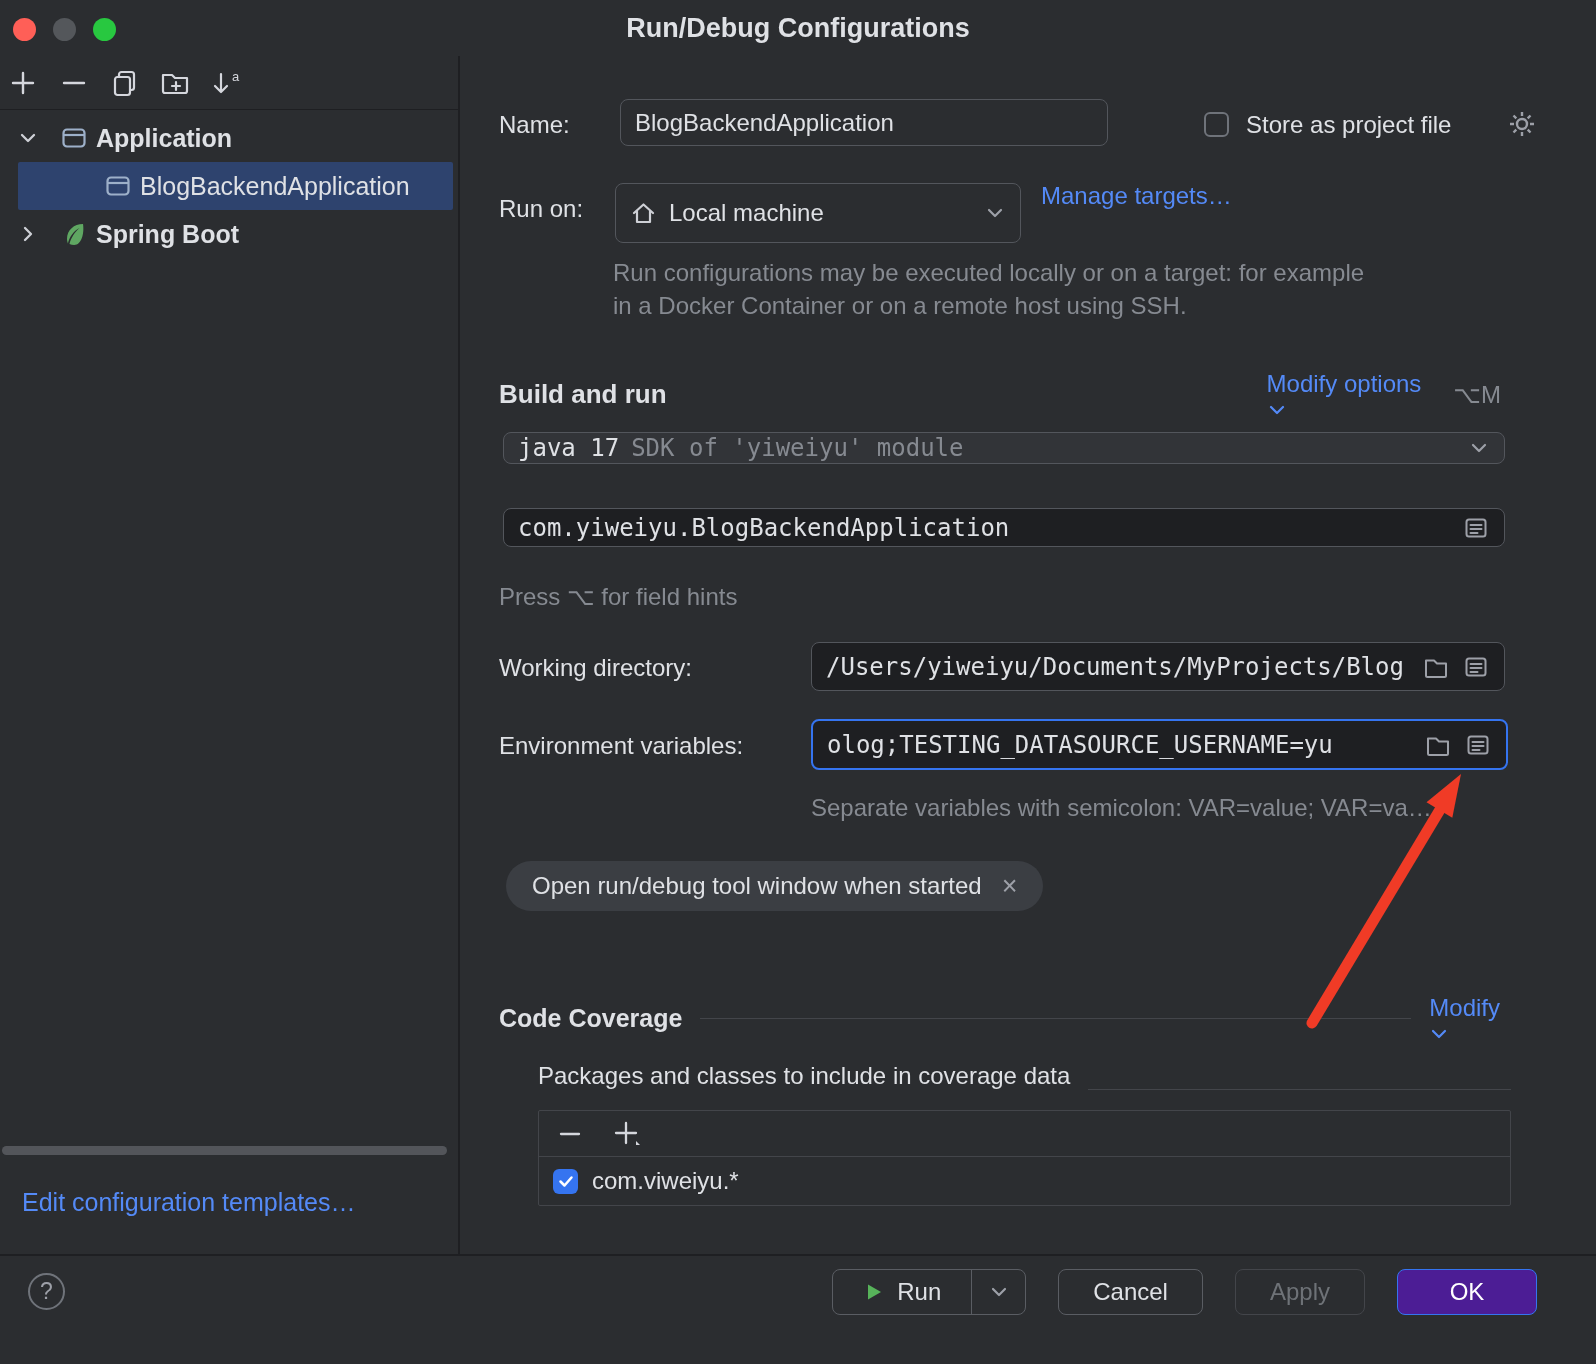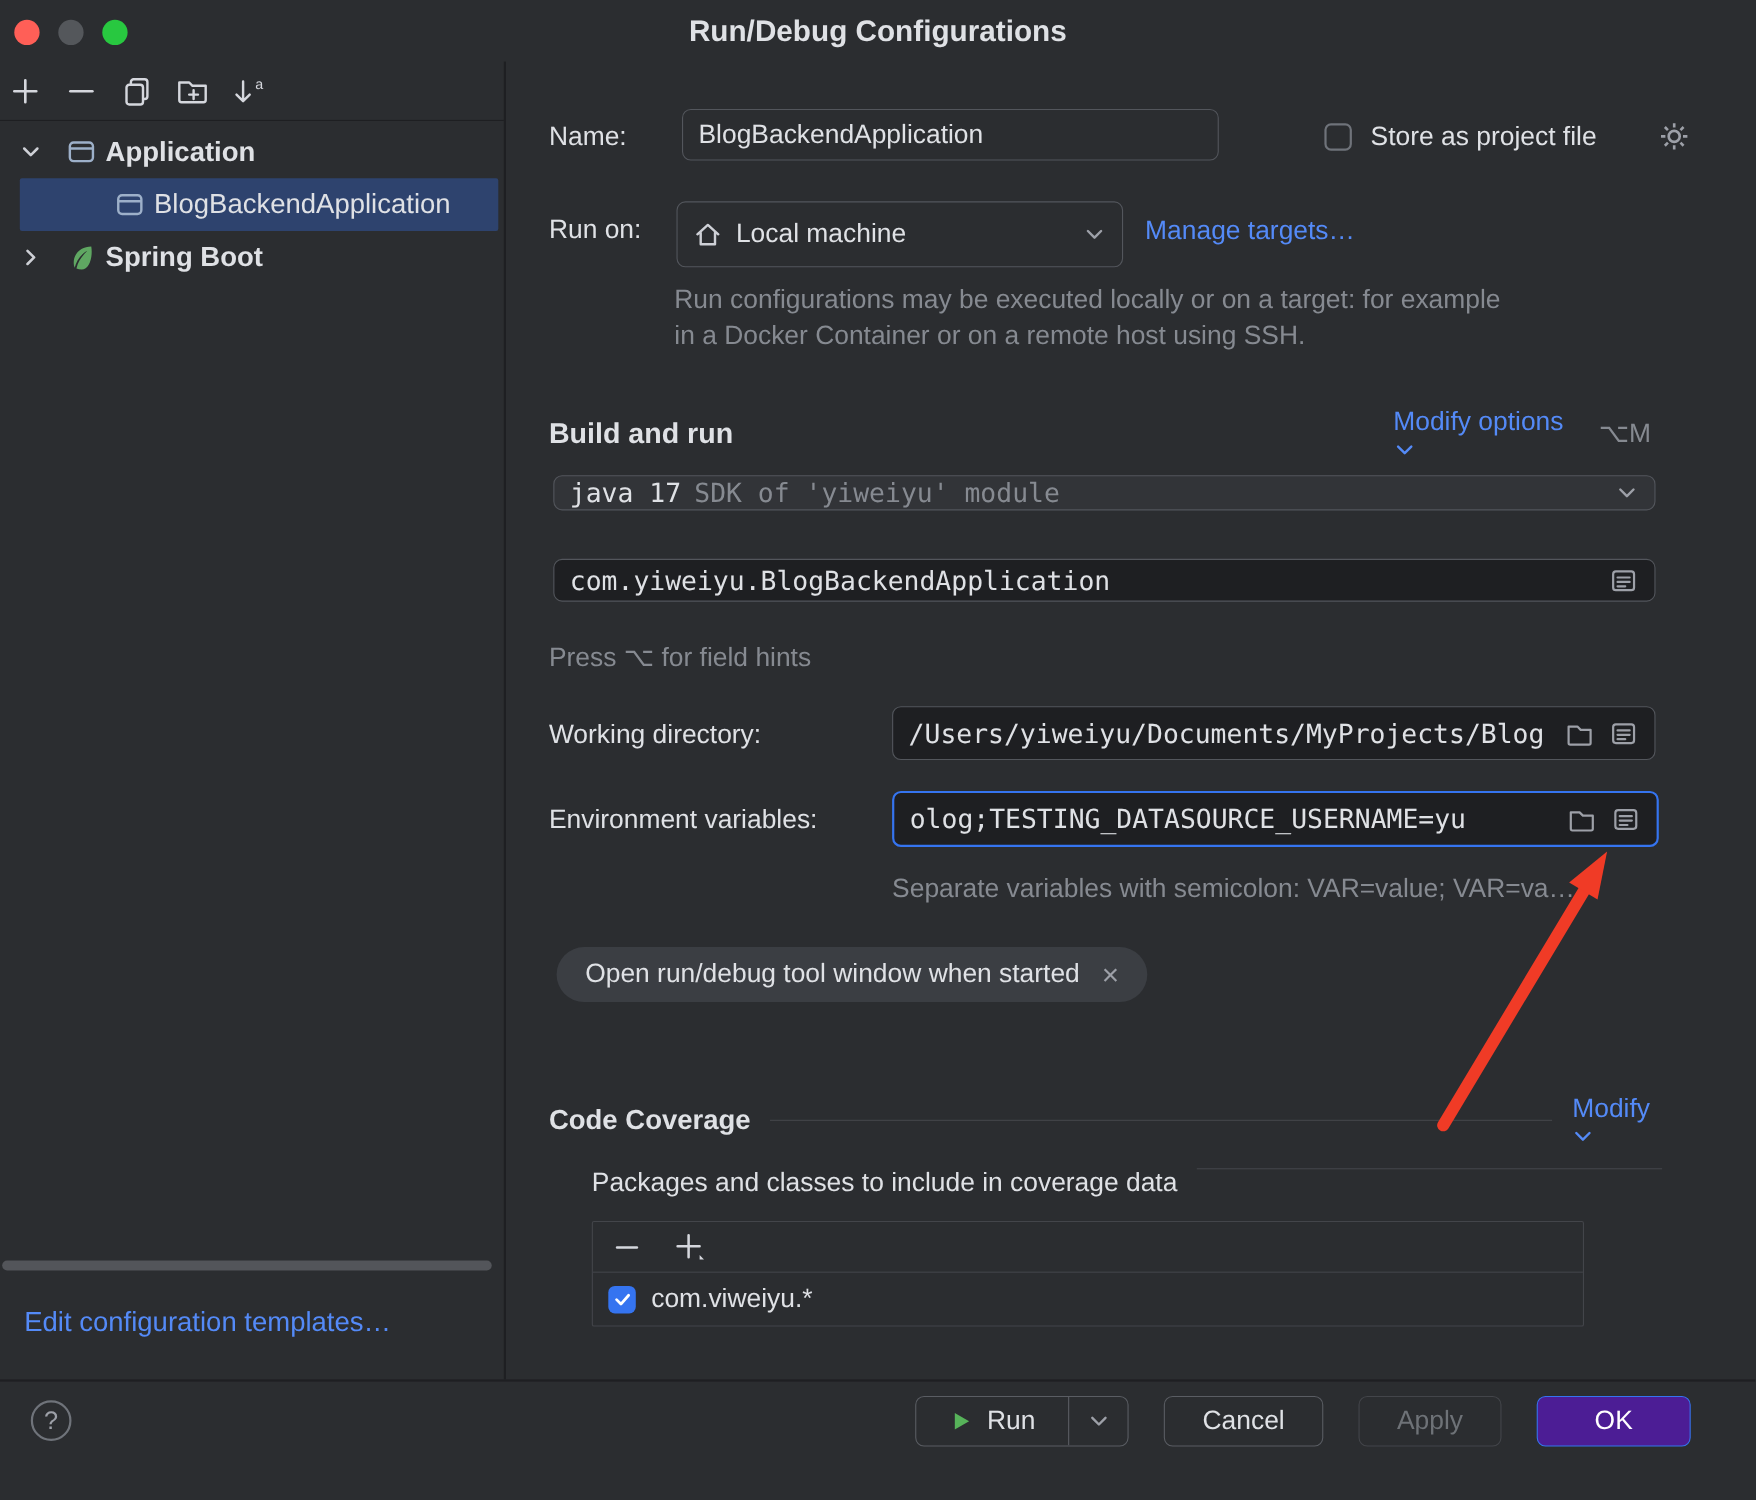--- a/index.html
+++ b/index.html
@@ -62,21 +62,21 @@
 
   #name-input { left:158px; top:43px; width:488px; height:47px; }
   #store-box { position:absolute; left:742px; top:56px; width:25px; height:25px;
                border:2px solid #6f737a; border-radius:6px; }
   #store-label { left:784px; top:55px; }
   #store-gear { position:absolute; left:1044px; top:52px; }
 
   #runon-label { left:37px; top:139px; }
   #runon-select { left:153px; top:127px; width:406px; height:60px; cursor:pointer; }
   #runon-select .sel-text { flex:1; }
-  #manage-link { left:579px; top:140px; }
+  #manage-link { left:579px; top:126px; }
   #runon-help { left:151px; top:200px; width:755px; line-height:33px; }
 
   #build-header { position:absolute; left:37px; top:314px; width:1002px; display:flex;
                   align-items:center; }
   #build-title { font-size:26px; font-weight:700; }
   #build-right { margin-left:auto; display:flex; align-items:center; gap:26px; }
   .chev-inline { margin-left:6px; vertical-align:middle; }
 
   #jdk-combo { left:41px; top:376px; width:1002px; height:32px; background:#323438; cursor:pointer; }
   #jdk-combo .spacer { flex:1; }
@@ -93,25 +93,25 @@
           align-items:center; background:#3b3e43; border-radius:26px; padding:0 26px; gap:20px; }
   #chip .x { color:#9da0a8; font-size:27px; cursor:pointer; line-height:1; }
 
   #coverage-header { position:absolute; left:37px; top:938px; width:1007px; display:flex;
                      align-items:center; }
   #coverage-title { font-size:25px; font-weight:600; margin-right:18px; white-space:nowrap; }
   #coverage-header .hline { flex:1; height:1px; background:#43454a; }
   #coverage-modify { margin-left:18px; white-space:nowrap; }
 
   #packages-row { position:absolute; left:76px; top:1006px; width:973px; display:flex;
-                  align-items:flex-start; }
+                  align-items:flex-end; }
   #packages-label { font-weight:500; margin-right:18px; white-space:nowrap; }
   #packages-row .hline { flex:1; height:1px; background:#43454a; }
 
-  #coverage-table { position:absolute; left:76px; top:1054px; width:902px;
+  #coverage-table { position:absolute; left:76px; top:1054px; width:973px;
                     border:1px solid #43454a; border-radius:2px; }
   .tbl-toolbar { height:46px; display:flex; align-items:center; gap:24px; padding-left:14px;
                  border-bottom:1px solid #43454a; }
   .tbl-row { height:48px; display:flex; align-items:center; gap:14px; padding-left:14px; }
   .checkbox-checked { width:25px; height:25px; background:#3574f0; border-radius:6px;
                       display:flex; align-items:center; justify-content:center; }
 
   
   .footer { position:absolute; left:0; top:1254px; width:1596px; height:110px;
             border-top:2px solid #1e1f22; }

